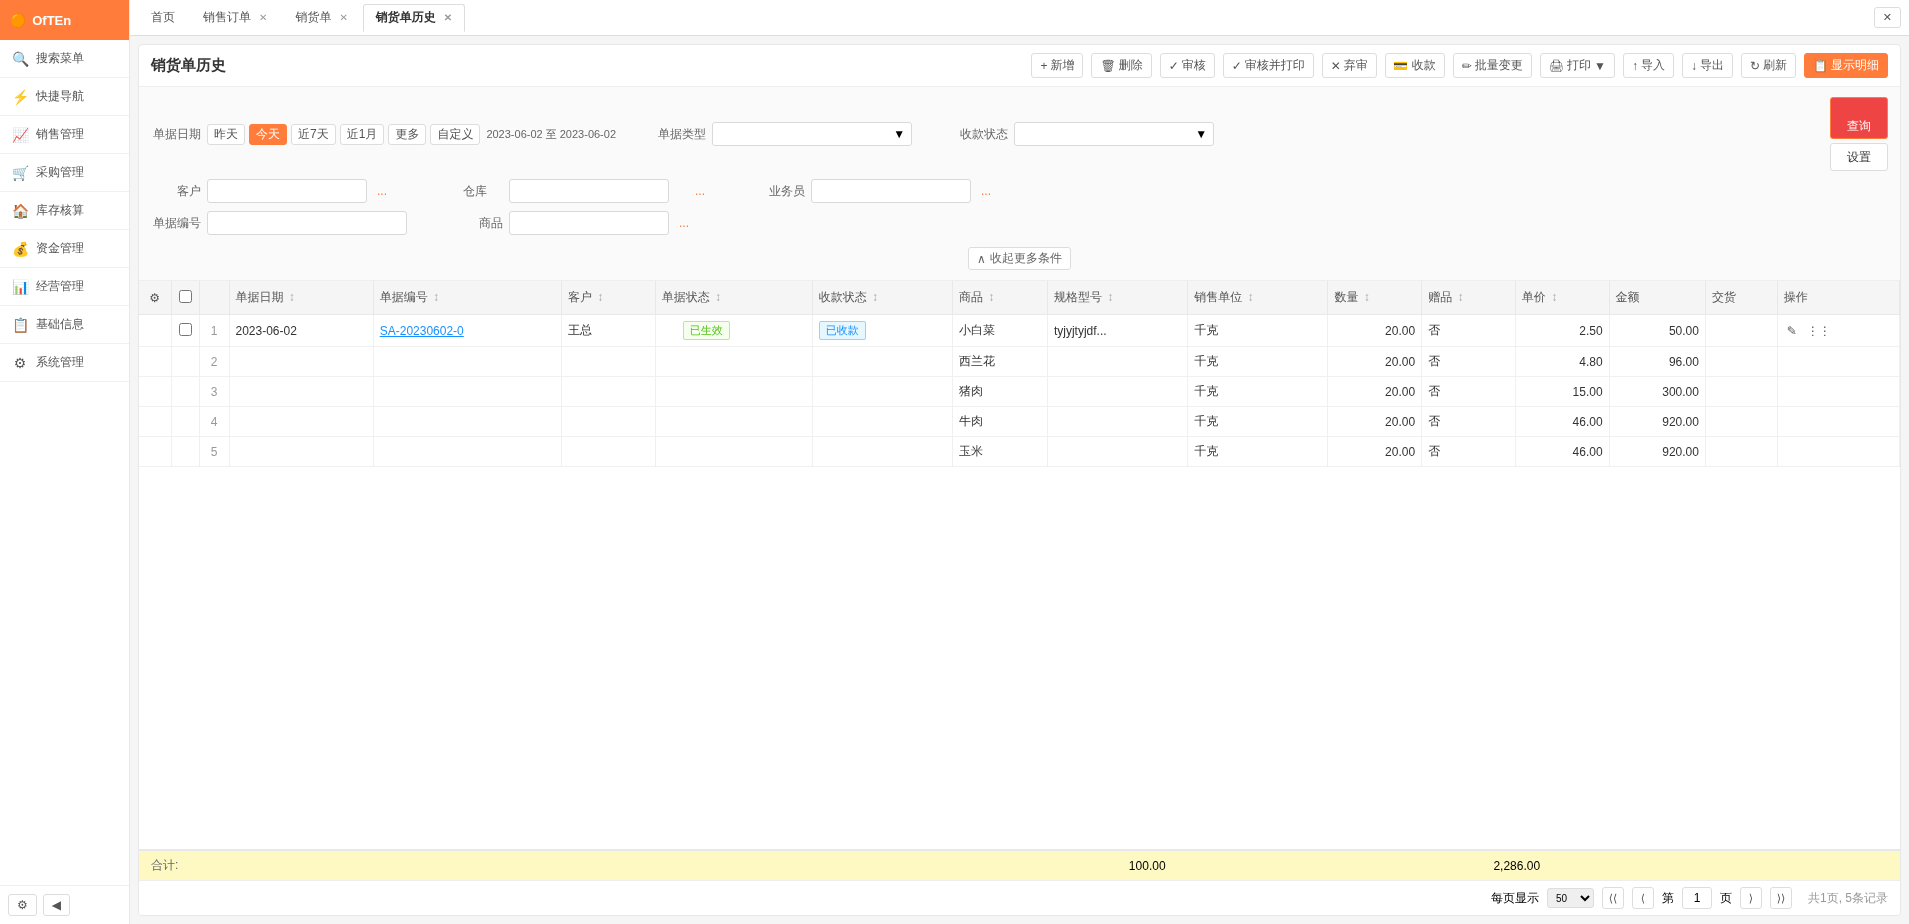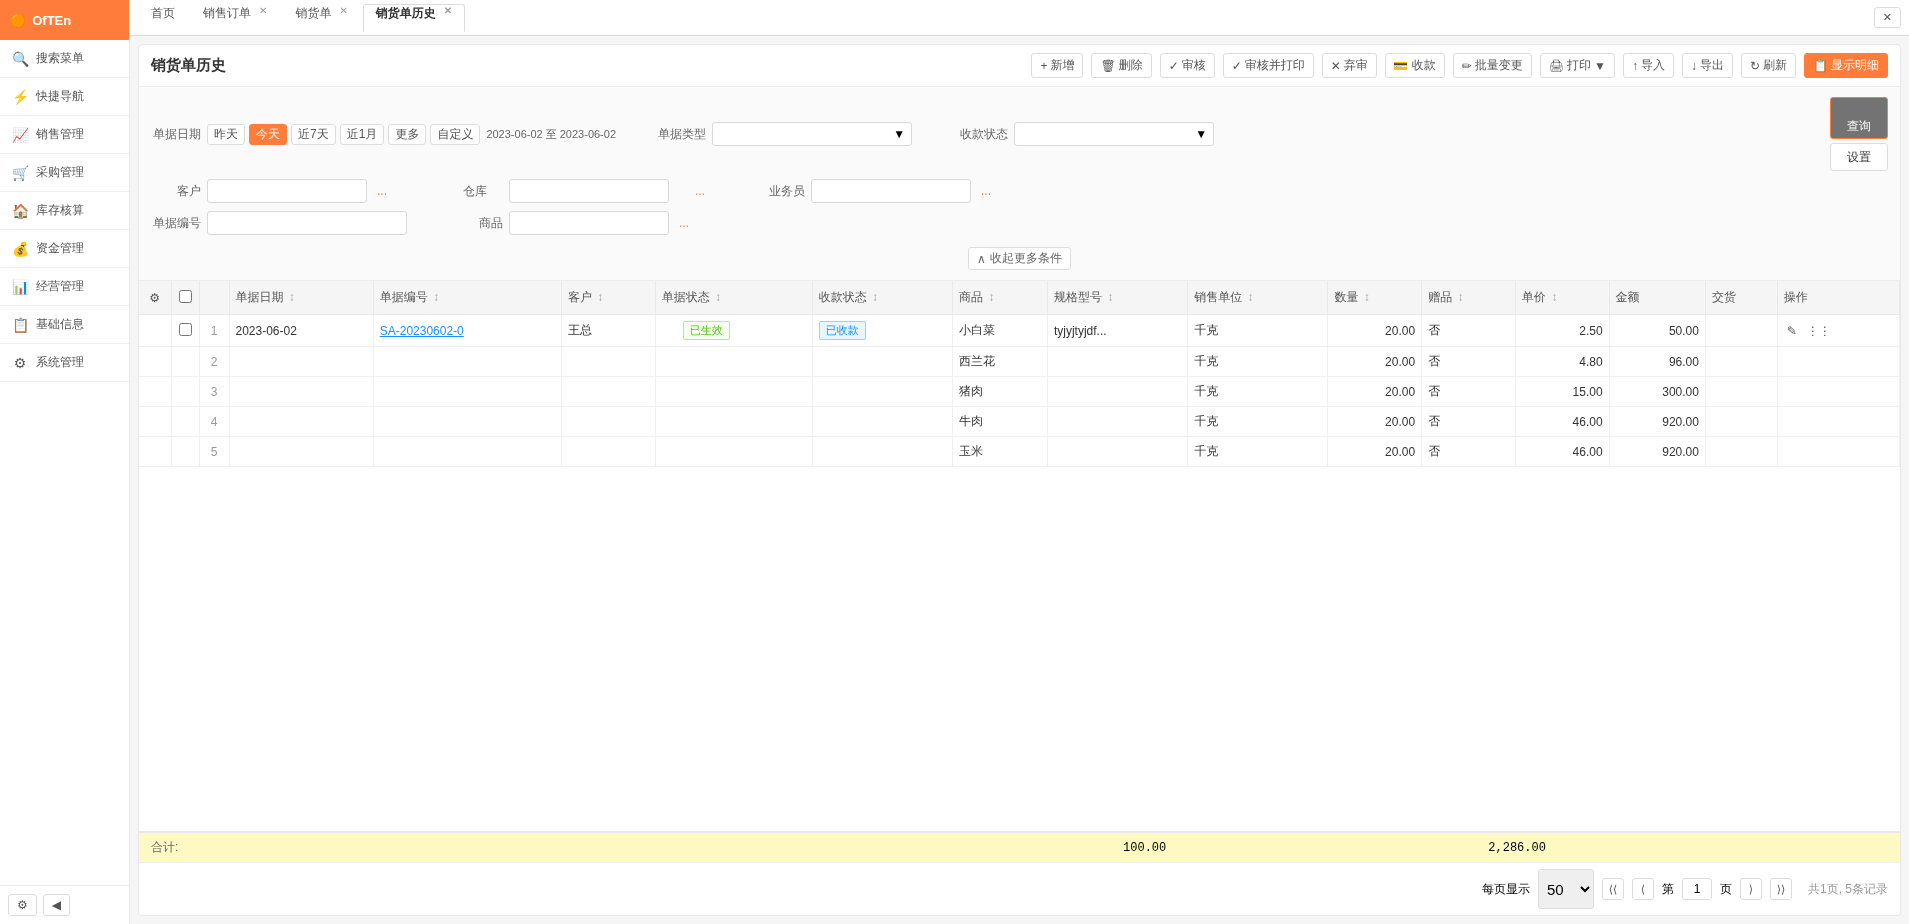--- a/index.html
+++ b/index.html
@@ -54,21 +54,21 @@
       display: flex;
       align-items: center;
       height: 36px;
       padding: 0 8px;
       gap: 2px;
     }
     .tab {
       height: 28px;
       padding: 0 12px;
       display: flex;
-      align-items: flex-start;
+      align-items: center;
       gap: 4px;
       font-size: 12px;
       cursor: pointer;
       border: 1px solid transparent;
       border-radius: 3px 3px 0 0;
       color: #555;
       white-space: nowrap;
     }
     .tab.active {
       background: #fff;
@@ -190,21 +190,21 @@
       color: #666;
       cursor: pointer;
       font-size: 12px;
       padding: 2px 8px;
       border: 1px solid #ddd;
       border-radius: 3px;
       background: #fff;
       margin-top: 4px;
     }
     .query-btn {
-      background: #737373;
+      background: #ef4444;
       color: #fff;
       border: 1px solid #ff7c3a;
       border-radius: 3px;
       padding: 20px 16px;
       cursor: pointer;
       font-size: 12px;
       height: 25px;
     }
     .settings-btn {
       background: #fff;
@@ -278,22 +278,22 @@
       align-items: center;
       justify-content: flex-end;
       gap: 8px;
       border-top: 1px solid #eee;
       background: #fff;
     }
     .page-size-select {
       border: 1px solid #ddd;
       border-radius: 3px;
       padding: 2px 4px;
-      font-size: 15px;
-      height: 40px;
+      font-size: 10px;
+      height: 20px;
     }
     .page-nav-btn {
       width: 22px;
       height: 22px;
       border: 1px solid #ddd;
       border-radius: 3px;
       background: #fff;
       cursor: pointer;
       display: flex;
       align-items: center;
@@ -656,21 +656,21 @@
       <td>
         
       </td>
     </tr>
           </tbody>
       </table>
     </div>
 
     <div class="table-footer">
       <span class="footer-label">合计:</span>
-      <div style="flex:1; display:flex; align-items:flex-end; justify-content:space-between; padding: 0 20px; font-family: Liberation Mono, monospace;">
+      <div style="flex:1; display:flex; align-items:flex-end; justify-content:space-between; padding: 0 20px;">
         <span></span>
         <span style="margin-left: 550px;">100.00</span>
         <span>2,286.00</span>
         <span></span>
       </div>
     </div>
 
     <div class="pagination">
       <span>每页显示</span>
       <select class="page-size-select">

